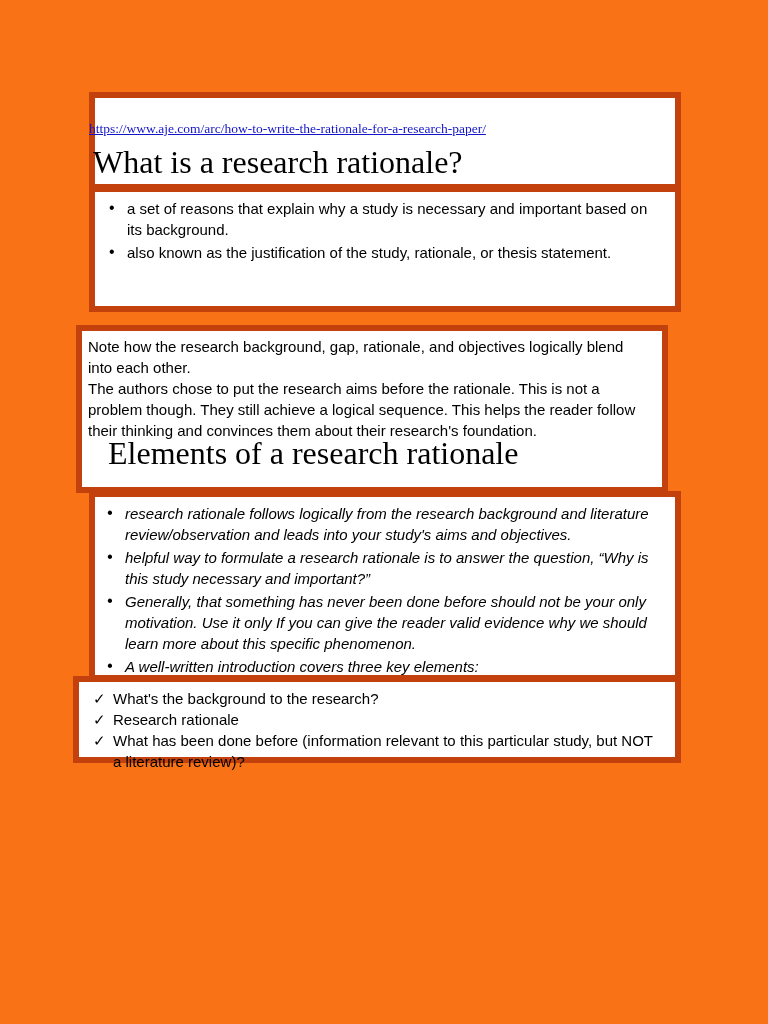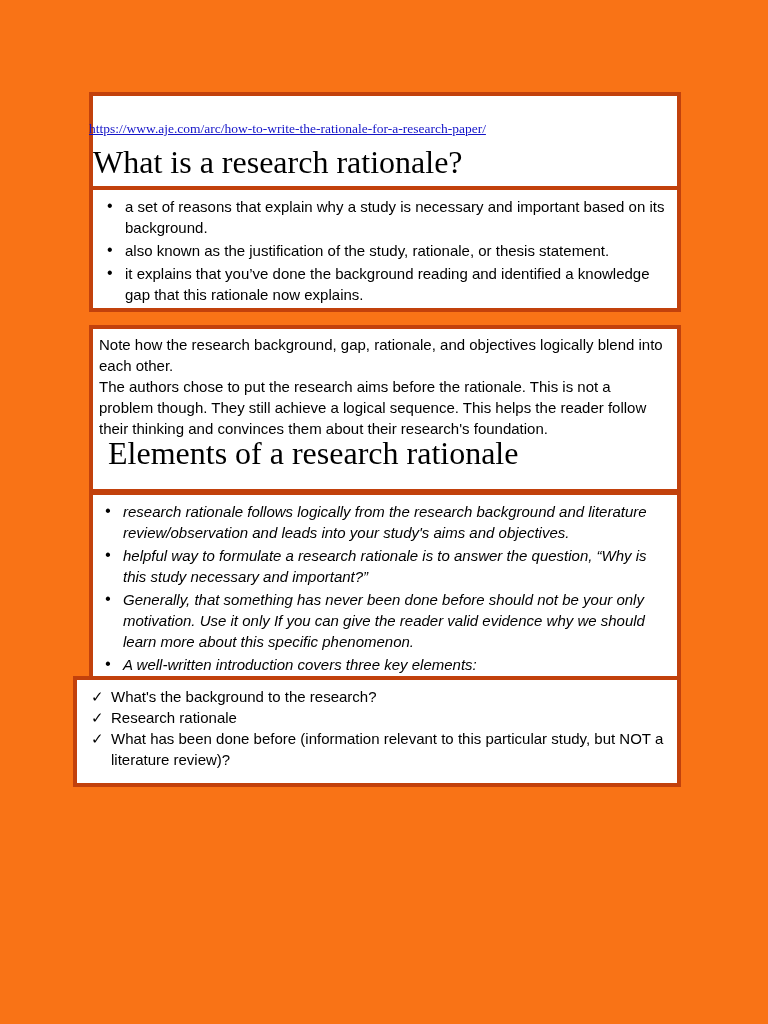--- a/index.html
+++ b/index.html
@@ -21,21 +21,21 @@
     left: 0;
     top: 0;
     width: 768px;
     height: 1024px;
     background: #f97316;
   }
 
   
   .box {
     position: absolute;
-    border: 4px solid #c2410c;
+    border: 6px solid #c2410c;
     background: #ffffff;
     box-sizing: border-box;
   }
 
   
   .link-line {
     position: absolute;
     left: 89px;
     top: 119px;
     width: 560px;
@@ -117,39 +117,39 @@
     height: 98px;
   }
   #block-2 {
     left: 89px;
     top: 186px;
     width: 592px;
     height: 126px;
     padding: 6px 10px 6px 6px;
   }
   #block-3 {
-    left: 89px;
+    left: 76px;
     top: 325px;
     width: 592px;
     height: 168px;
     padding: 5px 12px 4px 6px;
   }
   #block-4 {
     left: 89px;
     top: 491px;
     width: 592px;
     height: 190px;
     padding: 6px 10px 4px 4px;
     font-style: italic;
   }
   #block-5 {
     left: 73px;
     top: 676px;
     width: 608px;
-    height: 111px;
+    height: 87px;
     padding: 6px 10px 4px 4px;
   }
 
   .heading-1 {
     position: absolute;
     left: 93px;
     top: 145px;
     font-family: Liberation Serif, serif;
   }
   .heading-2 {
@@ -169,21 +169,20 @@
   <div class="link-line">
     <a class="doc-link" href="#">https://www.aje.com/arc/how-to-write-the-rationale-for-a-research-paper/</a>
   </div>
 
   <h1 class="heading heading-1">What is a research rationale?</h1>
 
   <div class="box" id="block-2">
     <ul class="bullets">
       <li>a set of reasons that explain why a study is necessary and important based on its background.</li>
       <li>also known as the justification of the study, rationale, or thesis statement.</li>
-      <li>it explains that you’ve done the background reading and identified a knowledge gap that this rationale now explains.</li>
     </ul>
   </div>
 
   <div class="box" id="block-3">
     <p class="para">Note how the research background, gap, rationale, and objectives logically blend into each other.</p>
     <p class="para">The authors chose to put the research aims before the rationale. This is not a problem though. They still achieve a logical sequence. This helps the reader follow their thinking and convinces them about their research's foundation.</p>
   </div>
 
   <h1 class="heading heading-2">Elements of a research rationale</h1>
 

